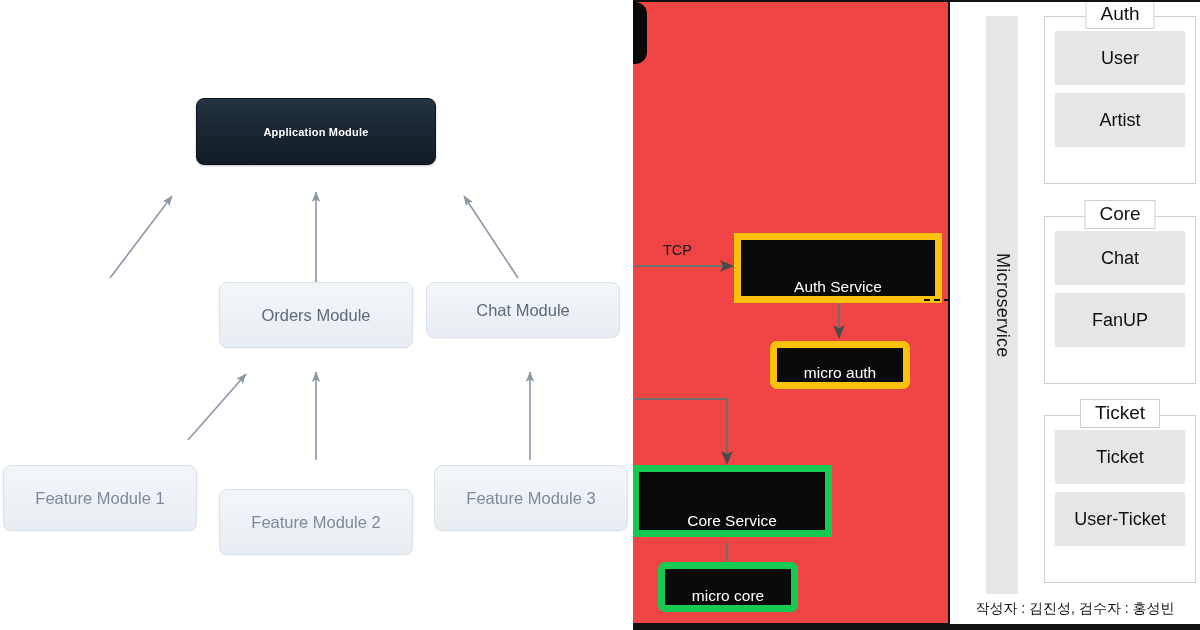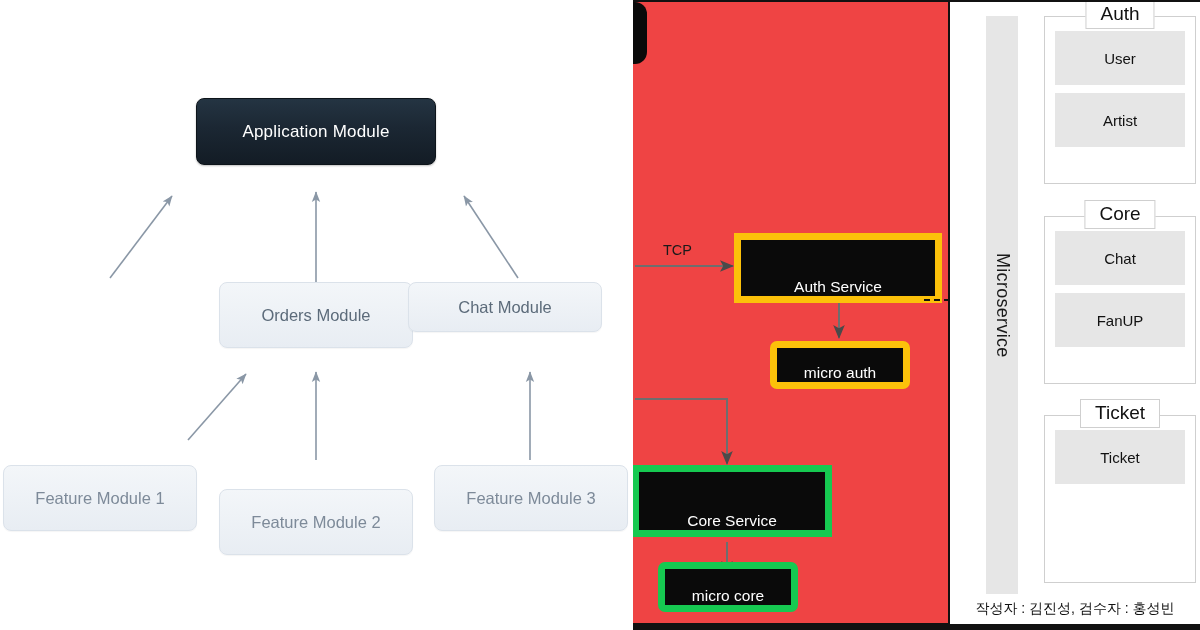--- a/index.html
+++ b/index.html
@@ -34,22 +34,22 @@
     display: flex;
     align-items: center;
     justify-content: center;
     text-align: center;
     border-radius: 8px;
   }
   .mod-app {
     background: linear-gradient(180deg, #243442 0%, #1b2733 45%, #131c25 100%);
     border: 1px solid #0d141a;
     color: #ffffff;
-    font-weight: normal;
-    font-size: 17px;
+    font-weight: bold;
+    font-size: 11px;
     letter-spacing: .2px;
     box-shadow: 0 1px 2px rgba(0,0,0,.25);
   }
   .mod-light {
     background: linear-gradient(180deg, #f3f6f9 0%, #e8edf3 100%);
     border: 1px solid #dbe2ea;
     color: #5c6b7a;
     font-size: 16.5px;
     font-weight: normal;
     box-shadow: 0 1px 1px rgba(0,0,0,.04);
@@ -158,21 +158,21 @@
     display: flex;
     flex-direction: column;
     gap: 8px;
   }
   .grp-item {
     background: #e6e6e6;
     height: 54px;
     display: flex;
     align-items: center;
     justify-content: center;
-    font-size: 15px;
+    font-size: 18px;
     color: #111111;
   }
   #micro-footer {
     position: absolute;
     left: 0; bottom: 6px;
     width: 250px;
     text-align: center;
     font-size: 14px;
     color: #111111;
   }
@@ -206,21 +206,21 @@
       <line x1="530" y1="460" x2="530" y2="372" stroke="#8a97a6" stroke-width="1.6" marker-end="url(#ah)"></line>
     </svg>
 
     <div class="mod-box mod-app" style="left:196px; top:98px; width:240px; height:67px;">
       <span>Application Module</span>
     </div>
 
     <div class="mod-box mod-light" style="left:219px; top:282px; width:194px; height:66px;align-items:center;">
       <span>Orders Module</span>
     </div>
-    <div class="mod-box mod-light" style="left:408px; top:282px; width:194px; height:50px;">
+    <div class="mod-box mod-light" style="left:426px; top:282px; width:194px; height:56px;">
       <span>Chat Module</span>
     </div>
 
     <div class="mod-box mod-light feature" style="left:3px; top:465px; width:194px; height:66px;">
       <span>Feature Module 1</span>
     </div>
     <div class="mod-box mod-light feature" style="left:219px; top:465px; width:194px; height:66px;margin-top:24px;">
       <span>Feature Module 2</span>
     </div>
     <div class="mod-box mod-light feature" style="left:434px; top:465px; width:194px; height:66px;">
@@ -295,19 +295,20 @@
       <div class="grp-inner">
         <div class="grp-item">Chat</div>
         <div class="grp-item">FanUP</div>
       </div>
     </div>
 
     <div class="grp" style="top:413px; height:168px;">
       <div class="grp-legend">Ticket</div>
       <div class="grp-inner">
         <div class="grp-item">Ticket</div>
+        <div class="grp-item">User-Ticket</div>
       </div>
     </div>
 
     <div id="micro-footer">작성자 : 김진성, 검수자 : 홍성빈</div>
   </div>
 
 </div>
 
 </body></html>

